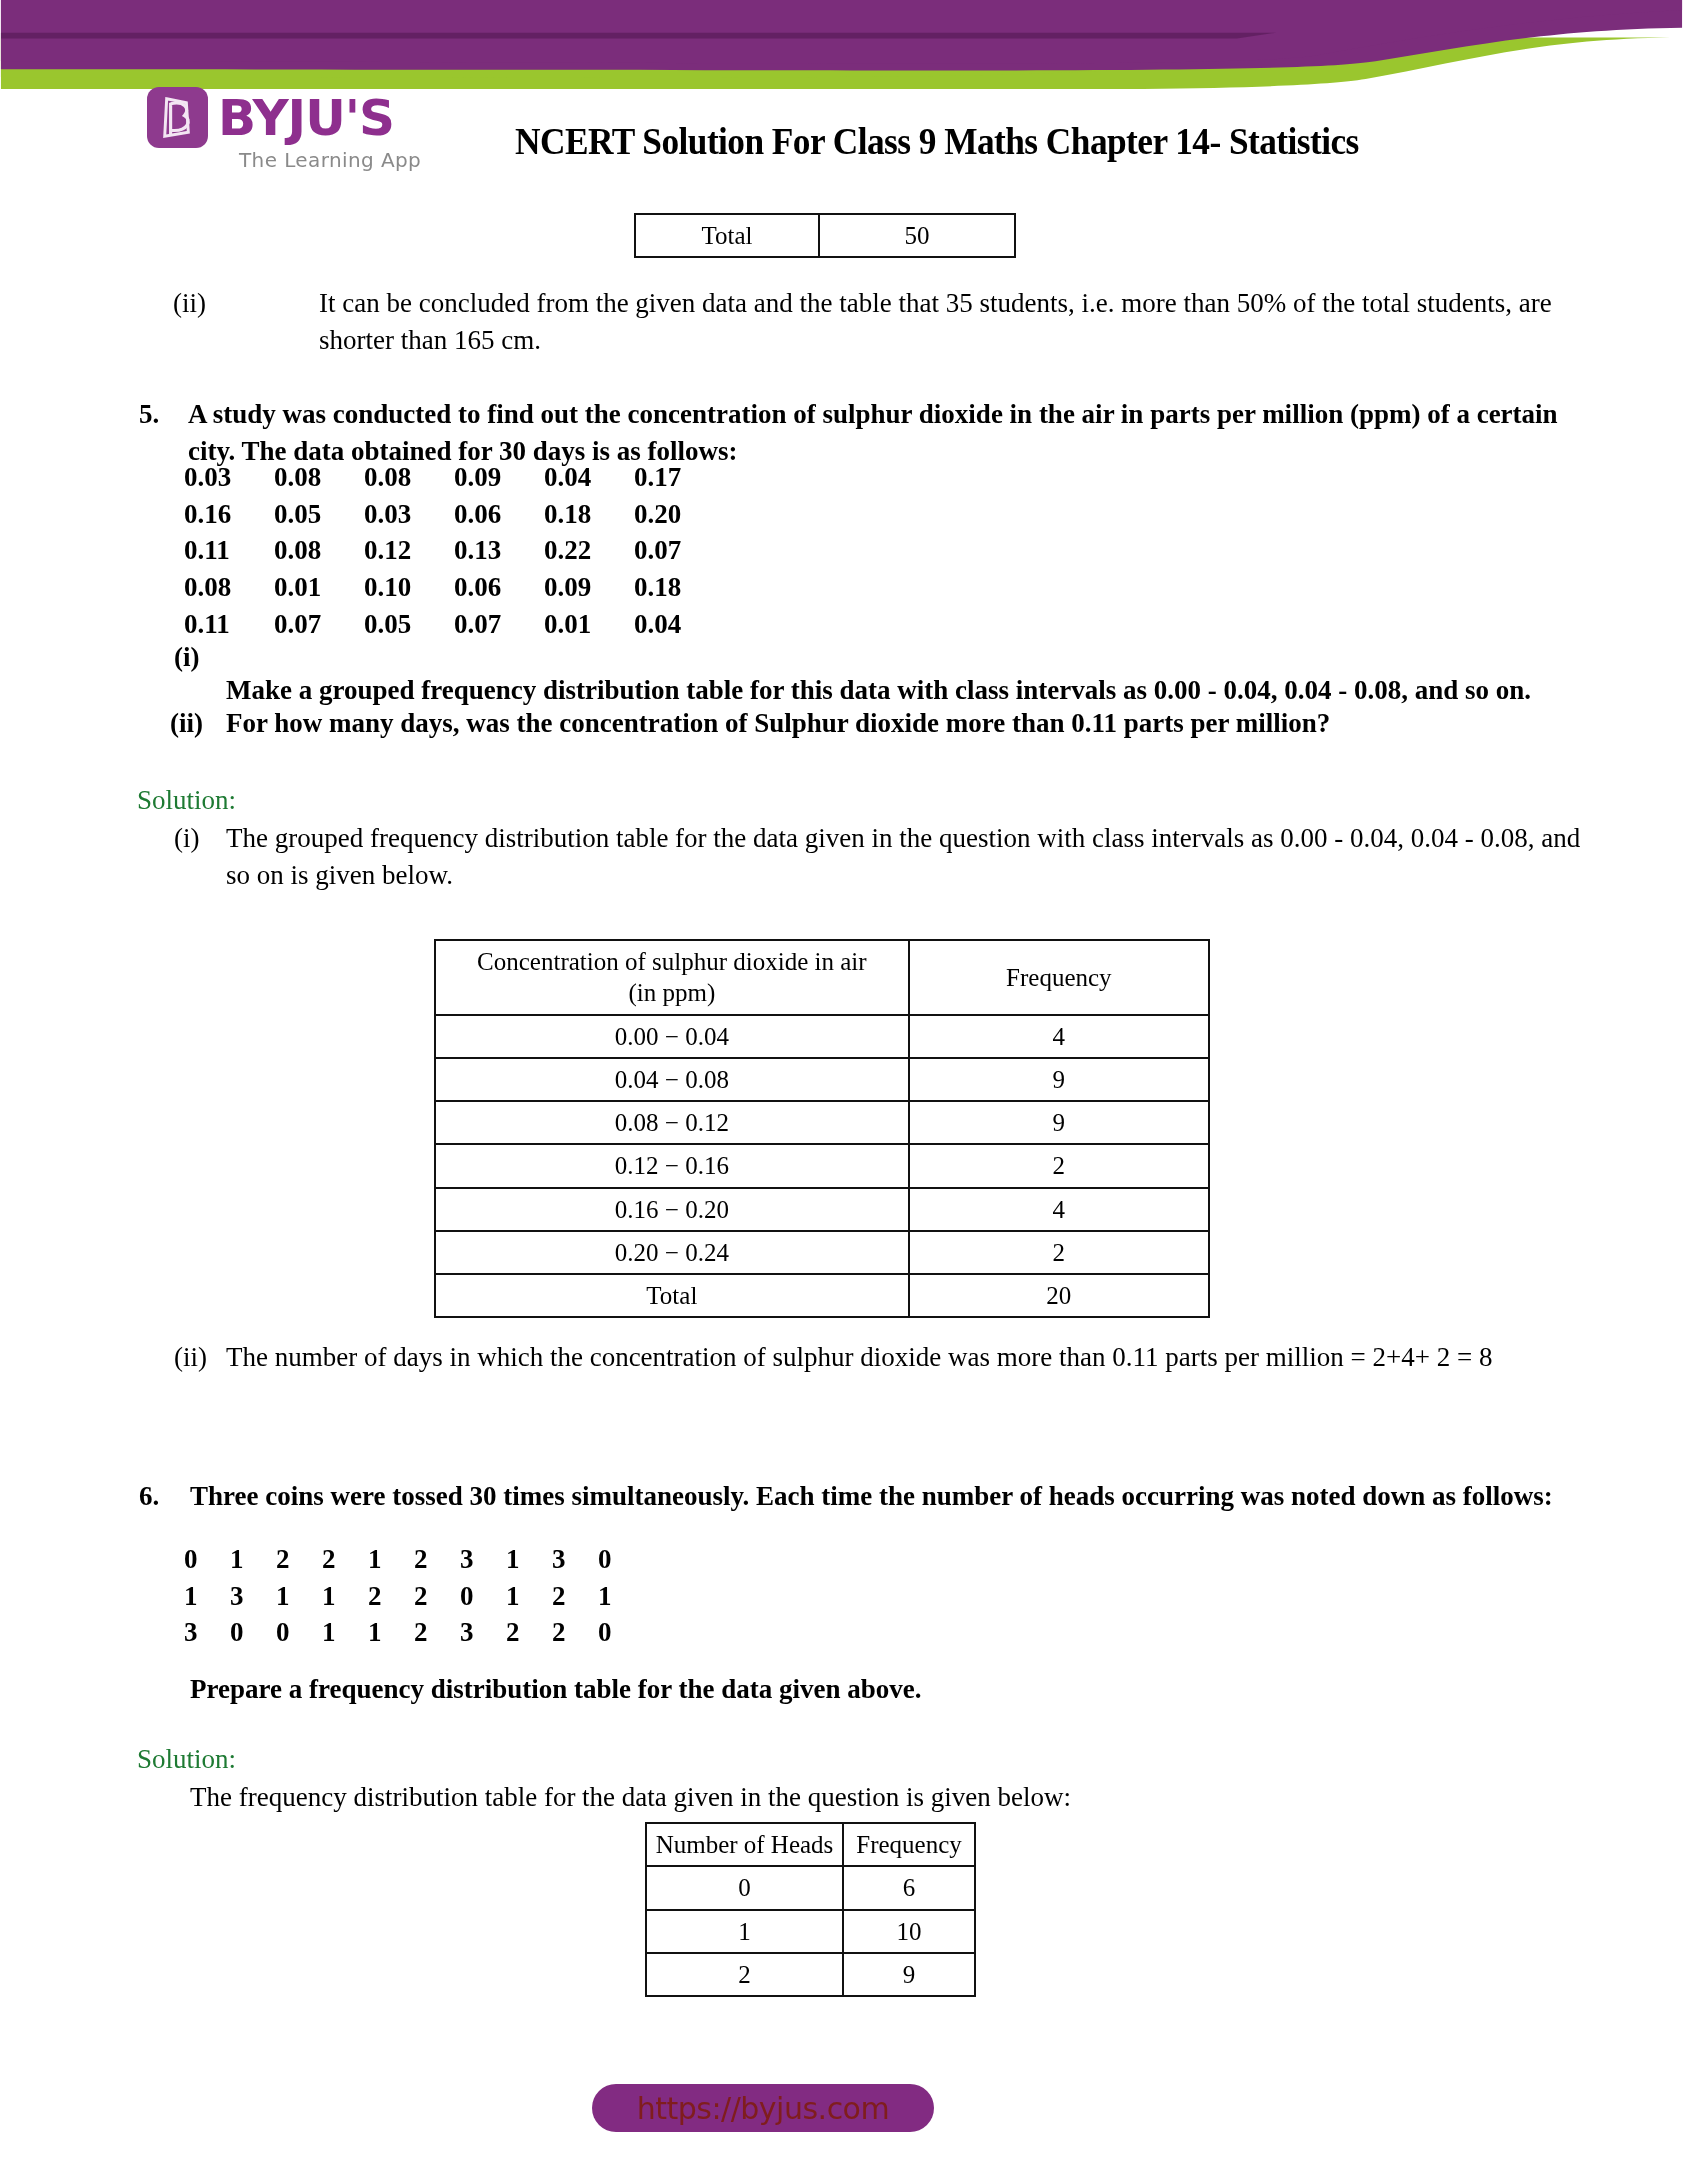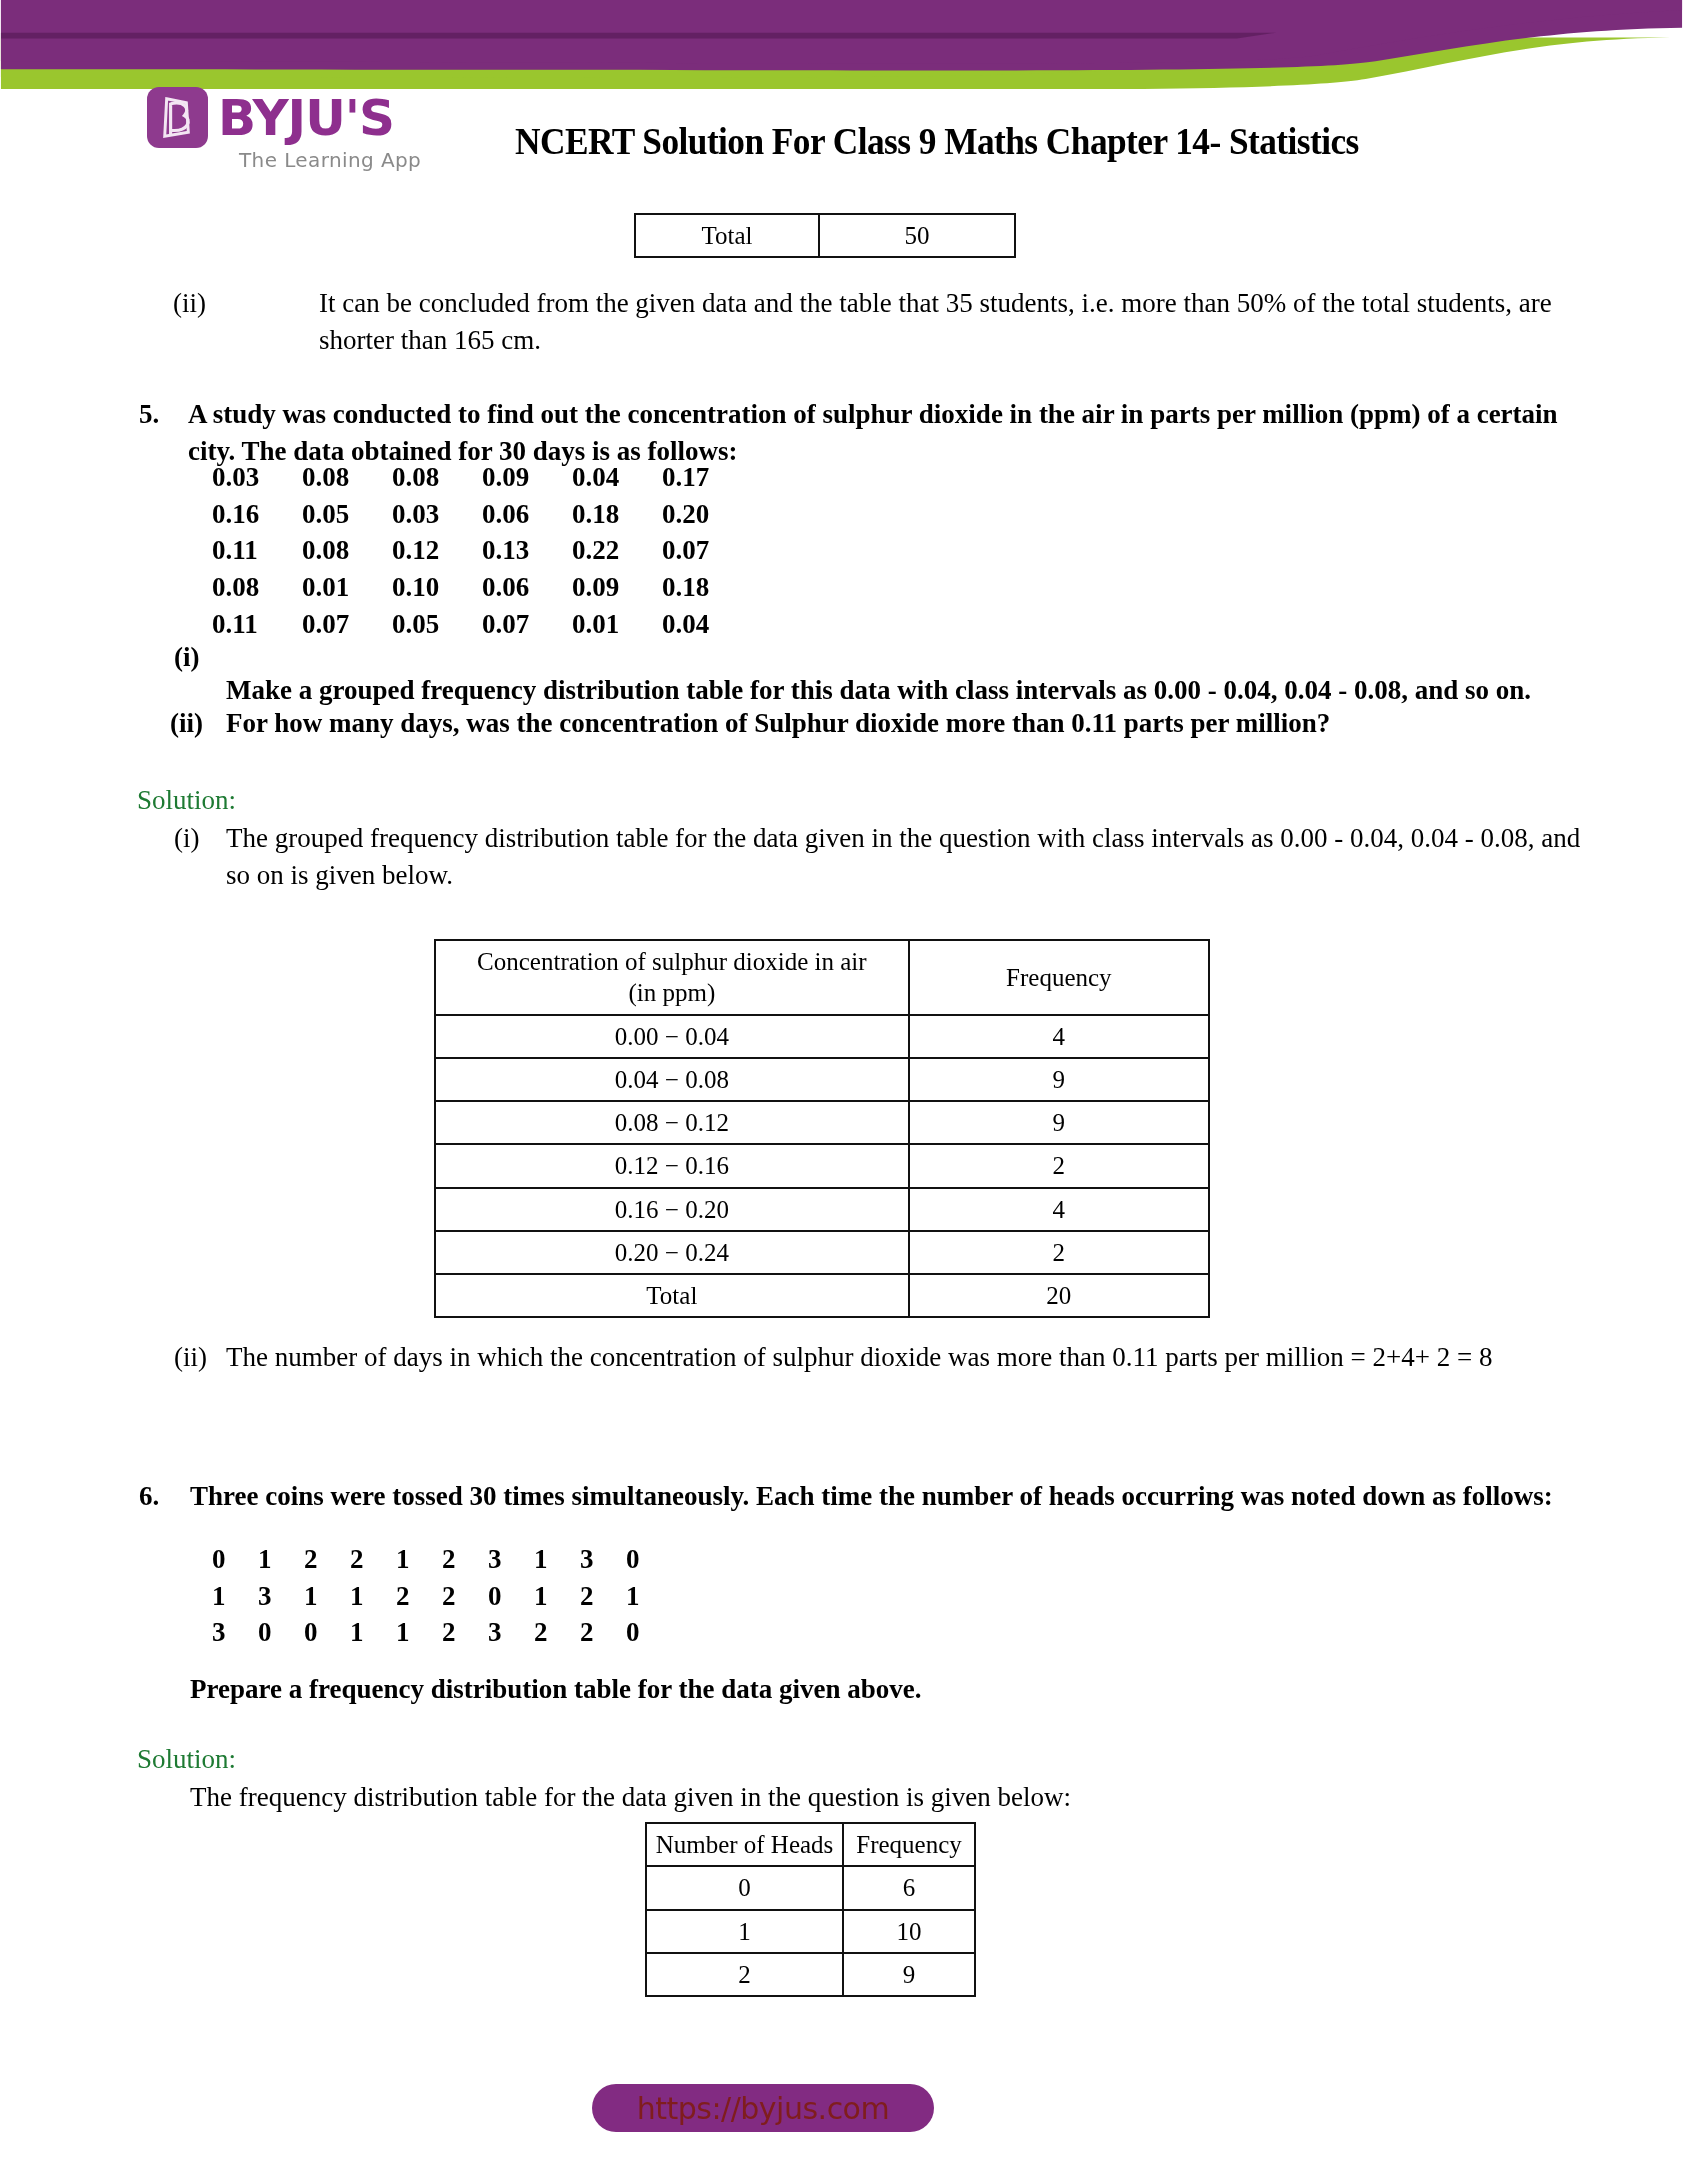--- a/index.html
+++ b/index.html
@@ -127,21 +127,21 @@
   
   .q5-num { left: 139px; top: 396px; font-weight: bold; }
   .q5-text { left: 188px; top: 396px; width: 1396px; font-weight: bold; }
 
   .numgrid {
     position: absolute;
     font-size: 27px;
     font-weight: bold;
     line-height: 1.36;
   }
-  .numgrid .row { display: flex; margin-left: 28px; }
+  .numgrid .row { display: flex; }
   .q5-data { left: 184px; top: 459px; }
   .q5-data .cell { width: 90px; }
 
   .q5-i-mark  { left: 174px; top: 639px; font-weight: bold; }
   .q5-i-text  { left: 226px; top: 639px; width: 1366px; font-weight: bold; margin-top: 33px; }
   .q5-ii-mark { left: 170px; top: 705px; font-weight: bold; }
   .q5-ii-text { left: 226px; top: 705px; width: 1366px; font-weight: bold; }
 
   .sol1-label { left: 137px; top: 785px; }
   .sol1-i-mark { left: 174px; top: 820px; }

